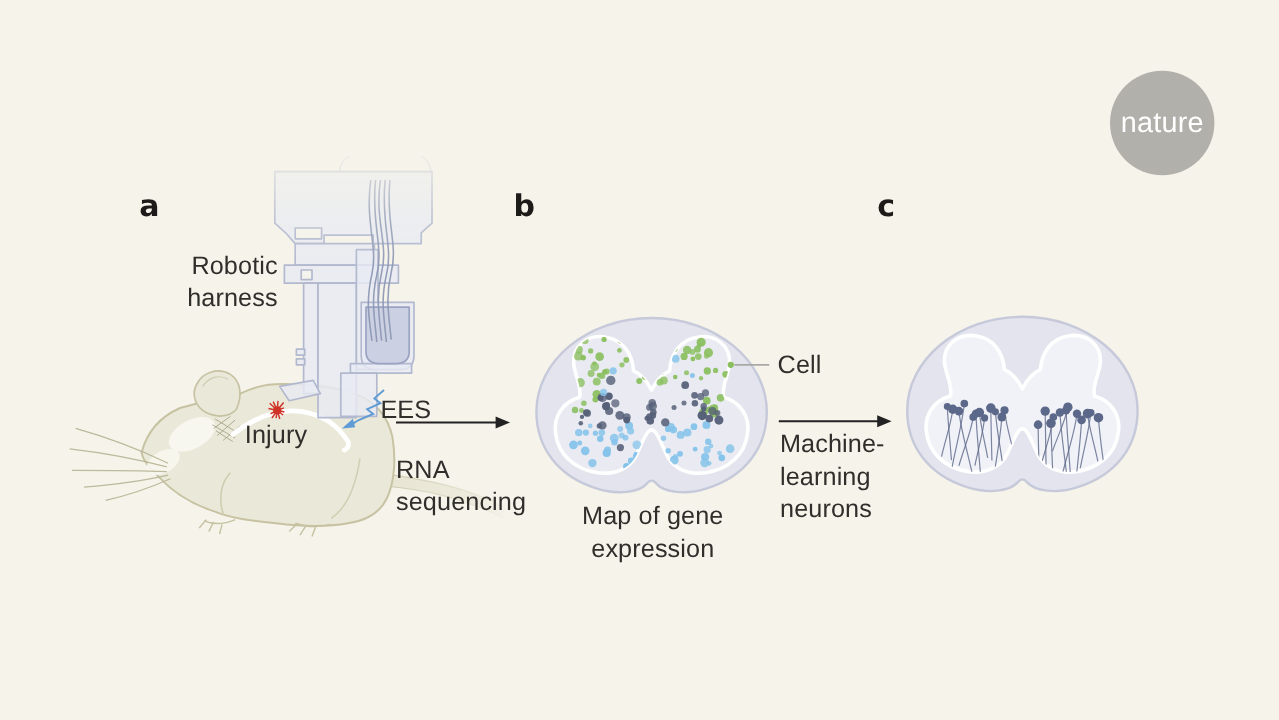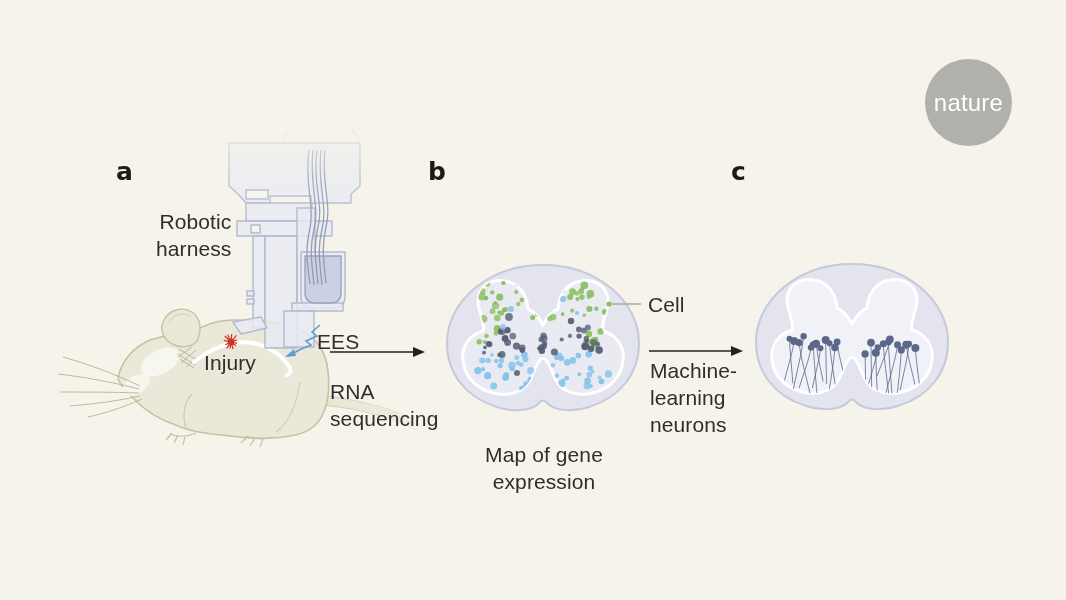--- a/index.html
+++ b/index.html
@@ -380,21 +380,21 @@
 <div class="panel-letter" style="left:116px;top:159px;">a</div>
 <div class="lbl" style="left:156px;top:208px;text-align:right;">Robotic
 harness</div>
 <div class="lbl" style="left:317px;top:328px;">EES</div>
 <div class="lbl" style="left:204px;top:349px;">Injury</div>
 <div class="lbl" style="left:330px;top:357px;margin-top:21px;">RNA
 sequencing</div>
 
 <div class="panel-letter" style="left:428px;top:159px;">b</div>
 <div class="lbl" style="left:648px;top:291px;text-align:right;">Cell</div>
-<div class="lbl center" style="left:449px;top:417px;width:190px;margin-top:24px;">Map of gene
+<div class="lbl center" style="left:449px;top:417px;width:190px;">Map of gene
 expression</div>
 <div class="lbl" style="left:650px;top:357px;">Machine-
 learning
 neurons</div>
 
 <div class="panel-letter" style="left:731px;top:159px;">c</div>
 
 <div class="logo">
   <span>nature</span>
 </div>

